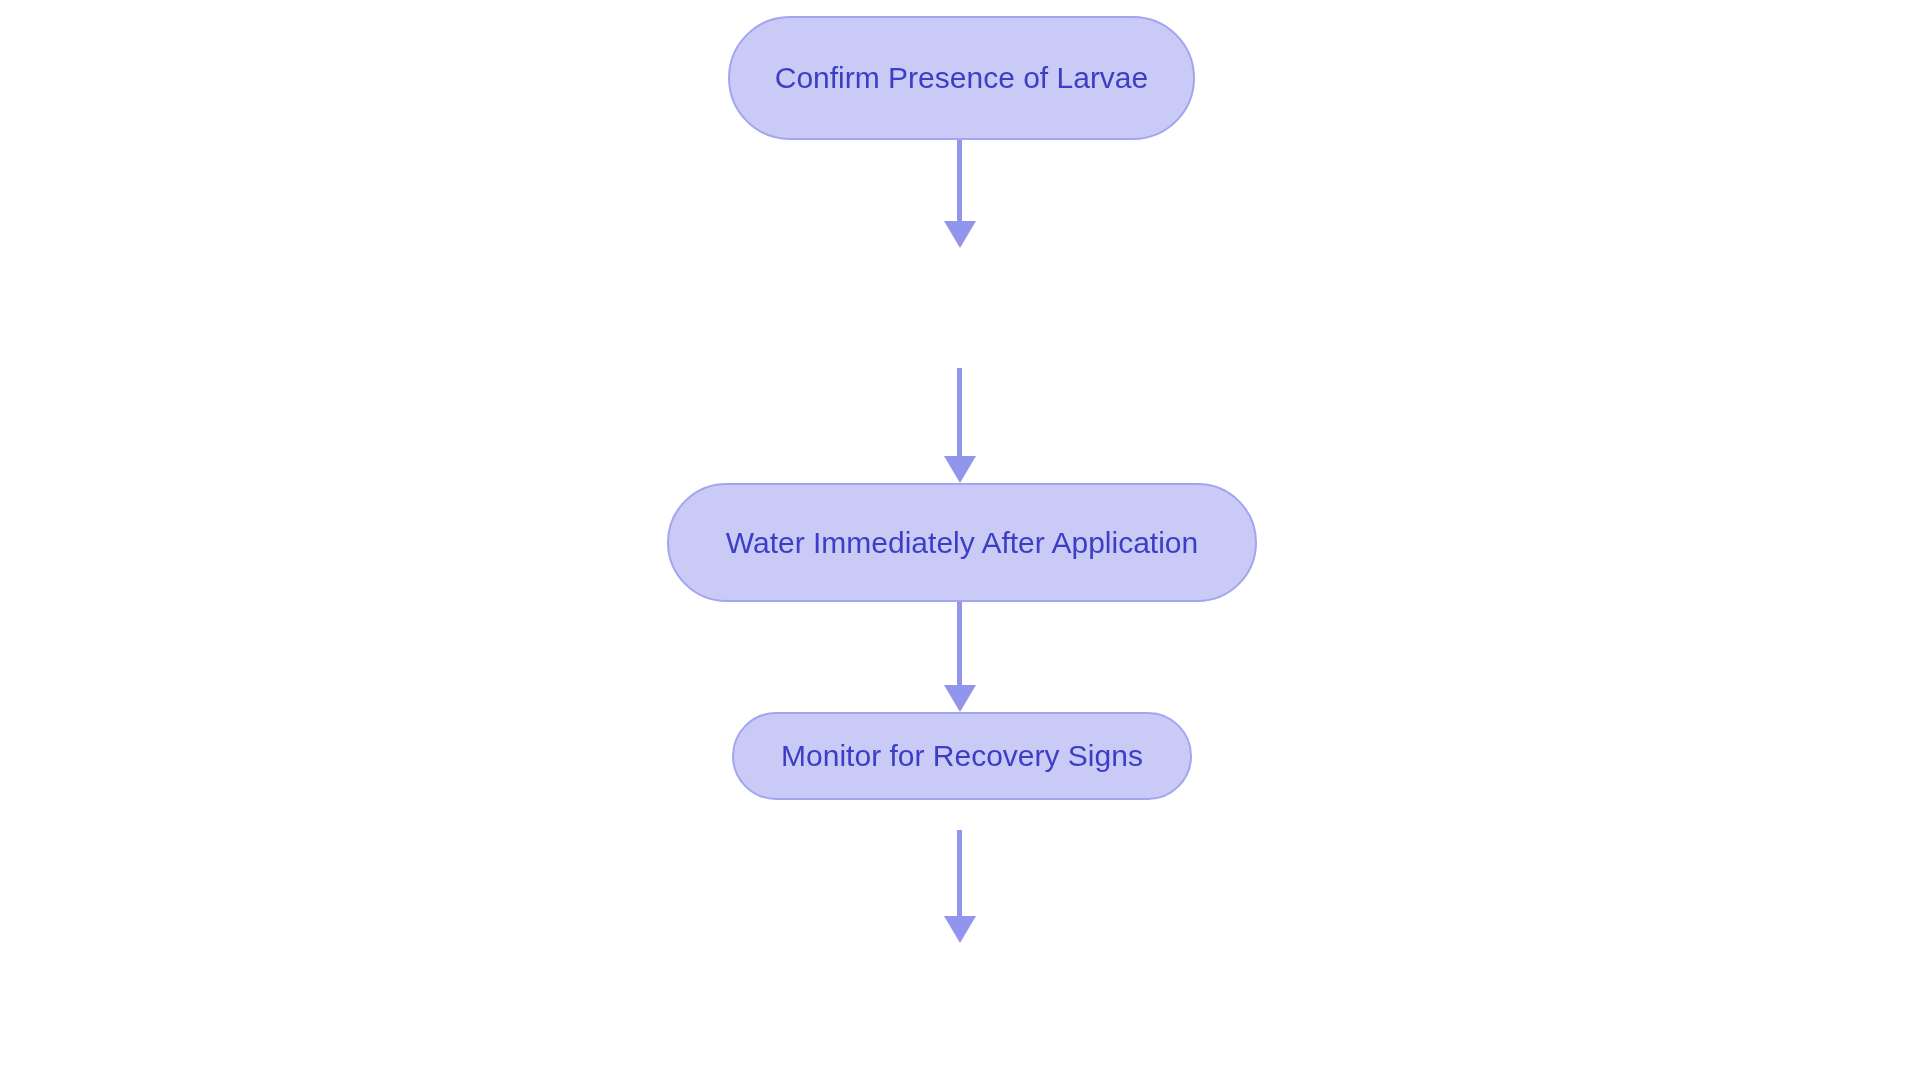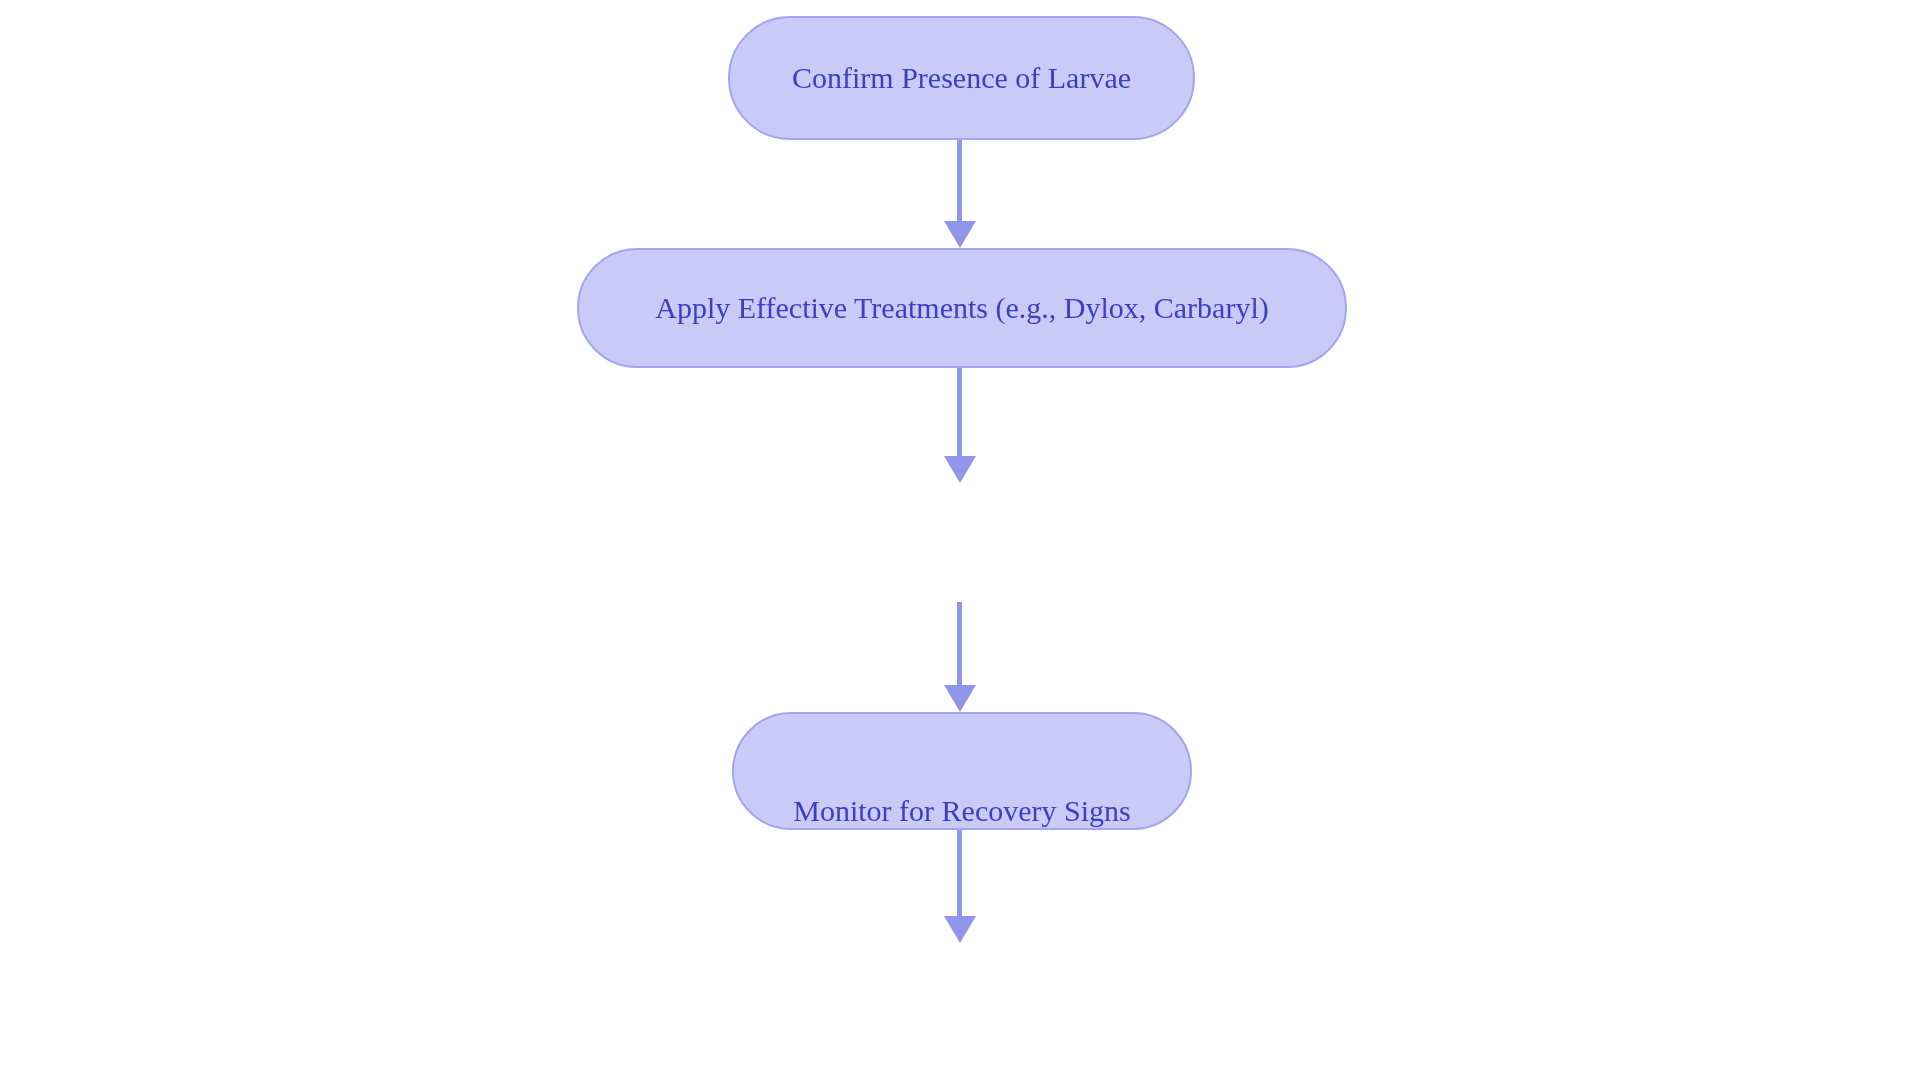--- a/index.html
+++ b/index.html
@@ -23,26 +23,25 @@
     background: #c9caf6;
     border: 2px solid #a2a5ef;
     border-radius: 62px;
     display: flex;
     align-items: center;
     justify-content: center;
     color: #3c3ec5;
     font-size: 30px;
     white-space: nowrap;
     text-align: center;
-    font-family: Liberation Serif, serif;
   }
   .node-1 { left: 728px; top: 16px;  width: 467px; height: 124px; }
   .node-2 { left: 577px; top: 248px; width: 770px; height: 120px; }
   .node-3 { left: 667px; top: 483px; width: 590px; height: 119px; }
-  .node-4 { left: 732px; top: 712px; width: 460px; height: 118px; align-items: flex-end; }
+  .node-4 { left: 732px; top: 712px; width: 460px; height: 88px; }
   .node-5 { left: 652px; top: 943px; width: 618px; height: 120px; }
 
   .arrow-stem {
     position: absolute;
     left: 957px;
     width: 5px;
     background: #9195ec;
   }
   .stem-1 { top: 140px; height: 84px; }
   .stem-2 { top: 368px; height: 90px; }
@@ -68,27 +67,27 @@
 
 <div class="canvas">
 
   <div class="flow-node node-1">
     <span>Confirm Presence of Larvae</span>
   </div>
 
   <div class="arrow-stem stem-1"></div>
   <div class="arrow-head head-1"></div>
 
-  <div class="flow-node node-2">
-    <span>Apply Effective Treatments (e.g., Dylox, Carbaryl)</span>
-  </div>
 
   <div class="arrow-stem stem-2"></div>
   <div class="arrow-head head-2"></div>
 
+  <div class="flow-node node-3">
+    <span>Water Immediately After Application</span>
+  </div>
 
   <div class="arrow-stem stem-3"></div>
   <div class="arrow-head head-3"></div>
 
   <div class="flow-node node-4">
     <span>Monitor for Recovery Signs</span>
   </div>
 
   <div class="arrow-stem stem-4"></div>
   <div class="arrow-head head-4"></div>

